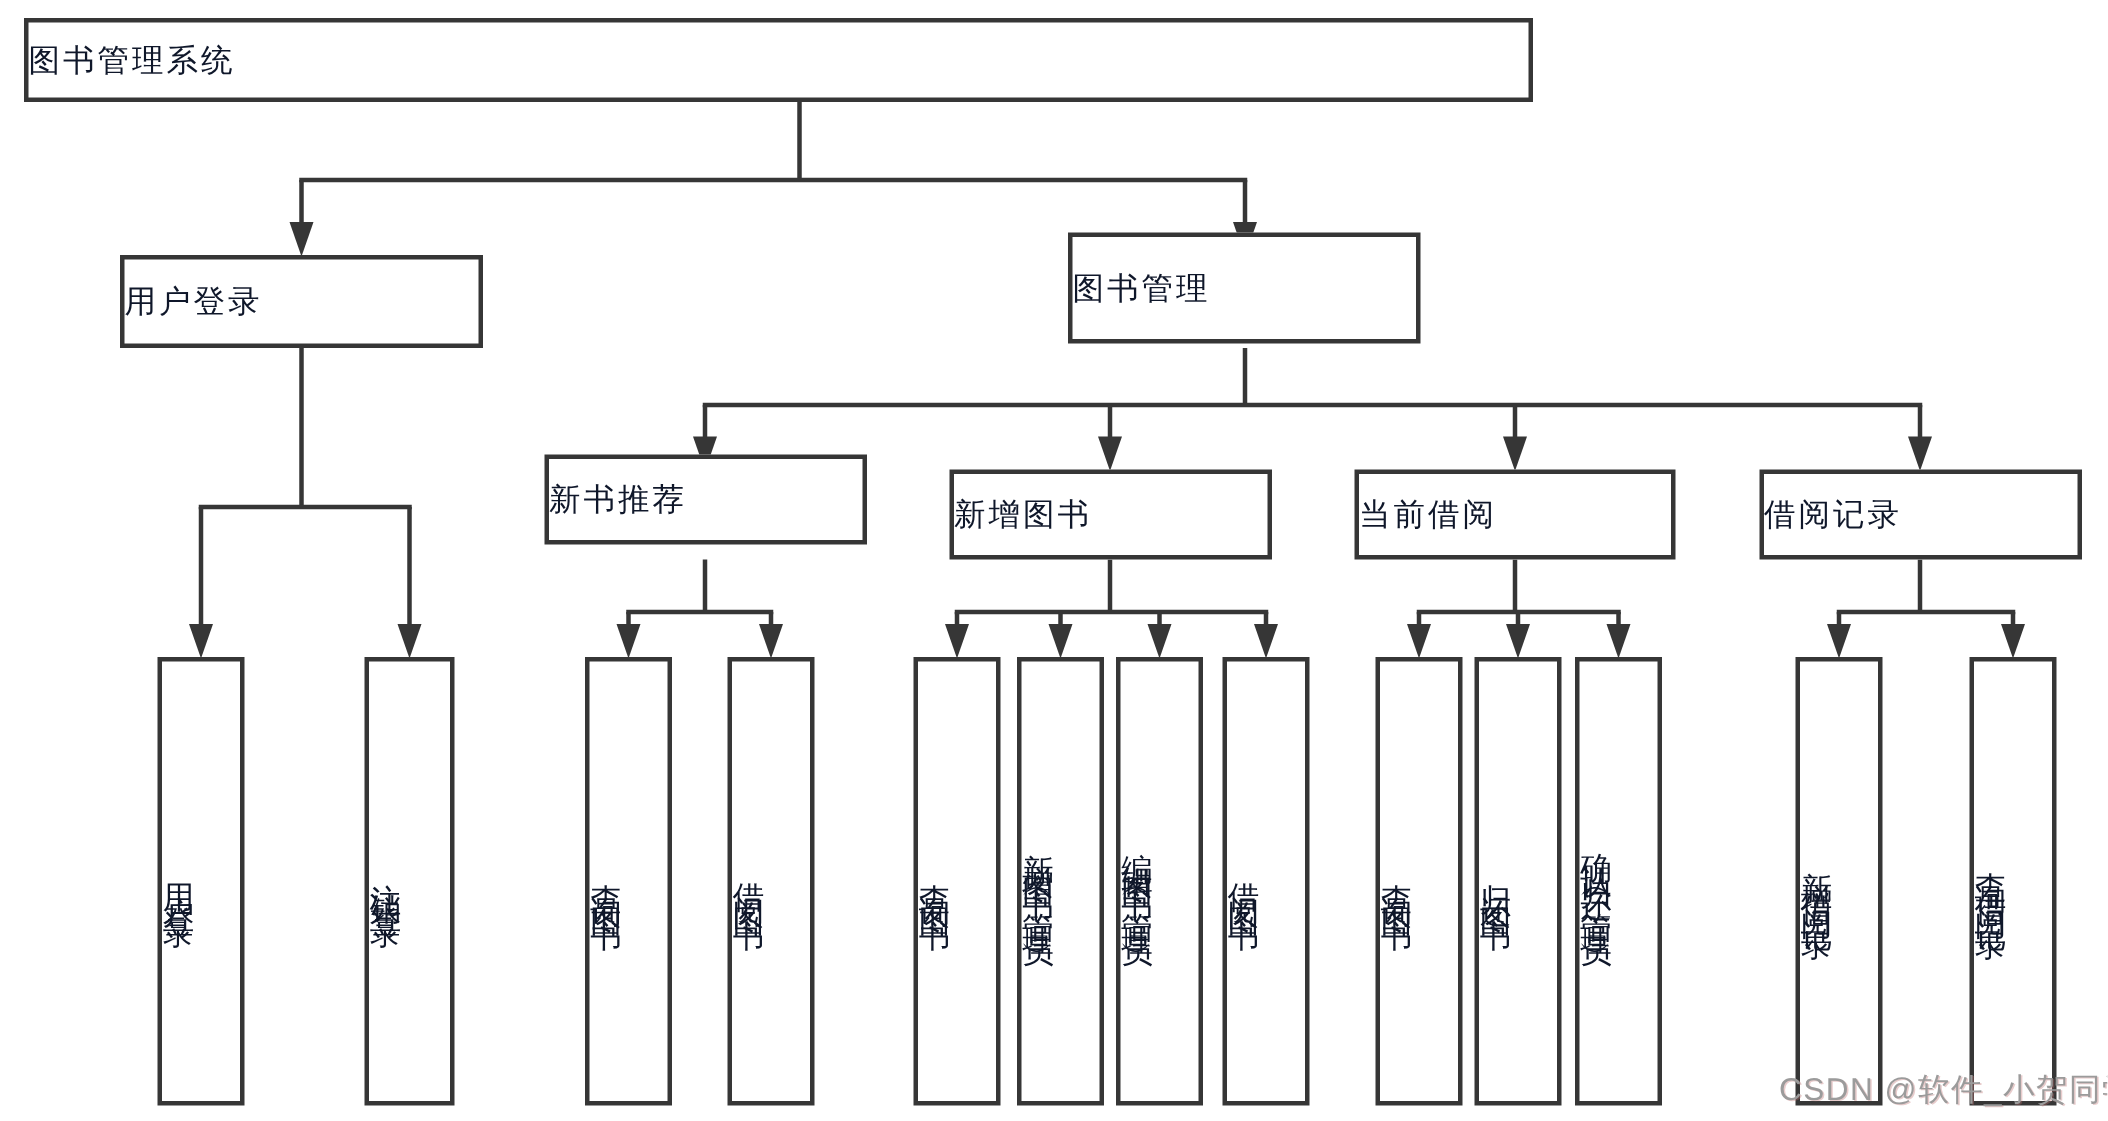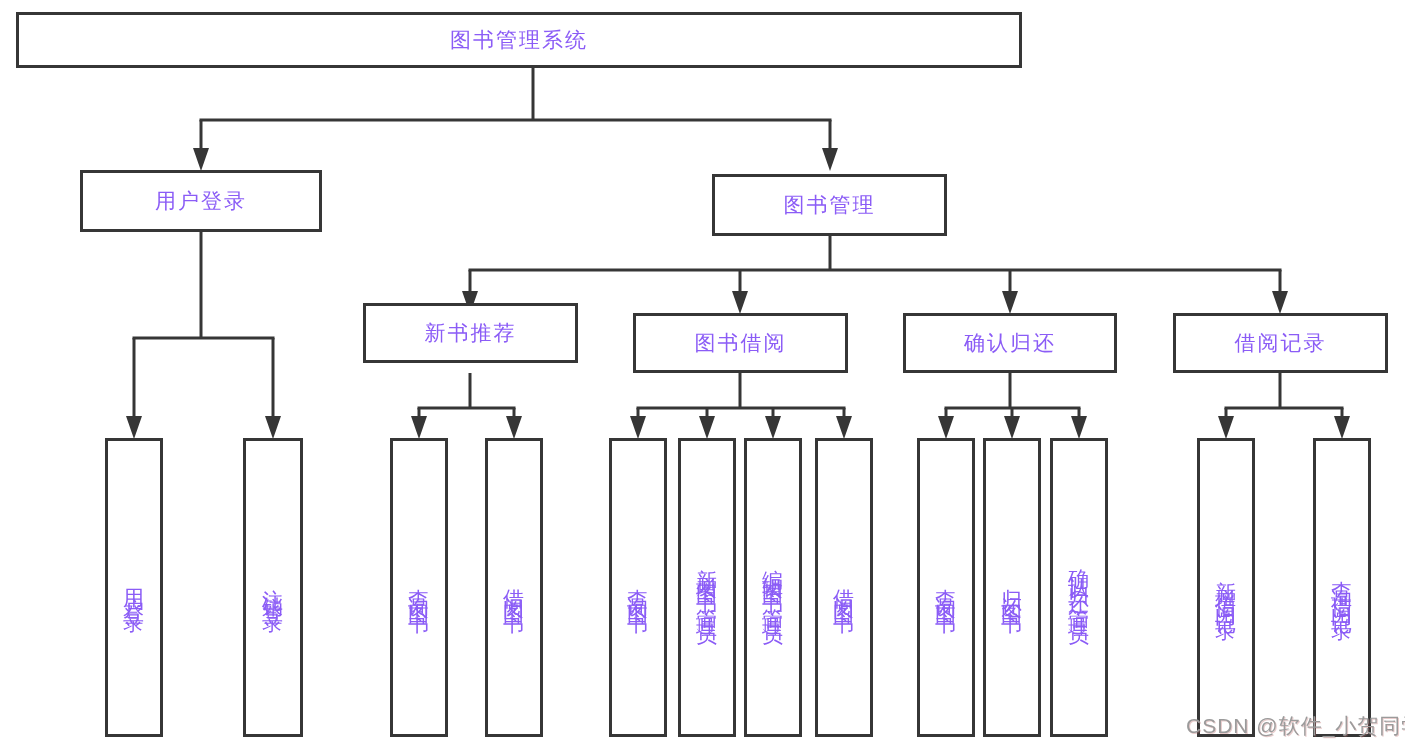--- a/index.html
+++ b/index.html
@@ -3,22 +3,22 @@
 <meta charset="utf-8">
 <style>
   html,body{margin:0;padding:0;background:#ffffff;}
   .stage{
     position:relative;width:1405px;height:747px;background:#ffffff;
     font-family:"Liberation Sans",sans-serif;overflow:hidden;
   }
   .wires{position:absolute;left:0;top:0;}
   .node{
     position:absolute;box-sizing:border-box;background:#ffffff;
-    border:3px solid #363636;display:flex;align-items:center;justify-content:center;
-    color:#8b5cf6;
+    border:3px solid #363636;display:flex;align-items:center;justify-content:flex-start;
+    color:#0f172a;
   }
   .node.h span{font-size:21px;letter-spacing:2px;white-space:nowrap;}
   .node.v span{
     writing-mode:vertical-rl;text-orientation:mixed;
     font-size:21px;letter-spacing:8px;line-height:1;white-space:nowrap;
   }
   .watermark{
     position:absolute;left:1186px;top:712px;font-size:21px;letter-spacing:1px;
     color:#9b9b9b;white-space:nowrap;
     text-shadow:1px 1px 0 rgba(190,110,110,0.35);
@@ -98,32 +98,32 @@
     </g>
   </svg>
 
   <div class="node h" style="left:16px;top:12px;width:1006px;height:56px">
     <span>图书管理系统</span>
   </div>
 
   <div class="node h" style="left:80px;top:170px;width:242px;height:62px">
     <span>用户登录</span>
   </div>
-  <div class="node h" style="left:712px;top:174px;width:235px;height:62px">
+  <div class="node h" style="left:712px;top:155px;width:235px;height:74px">
     <span>图书管理</span>
   </div>
 
   <div class="node h" style="left:363px;top:303px;width:215px;height:60px">
     <span>新书推荐</span>
   </div>
   <div class="node h" style="left:633px;top:313px;width:215px;height:60px">
-    <span>图书借阅</span>
+    <span>新增图书</span>
   </div>
   <div class="node h" style="left:903px;top:313px;width:214px;height:60px">
-    <span>确认归还</span>
+    <span>当前借阅</span>
   </div>
   <div class="node h" style="left:1173px;top:313px;width:215px;height:60px">
     <span>借阅记录</span>
   </div>
 
   <div class="node v" style="left:105px;top:438px;width:58px;height:299px">
     <span>用户登录</span>
   </div>
   <div class="node v" style="left:243px;top:438px;width:60px;height:299px">
     <span>注销登录</span>

